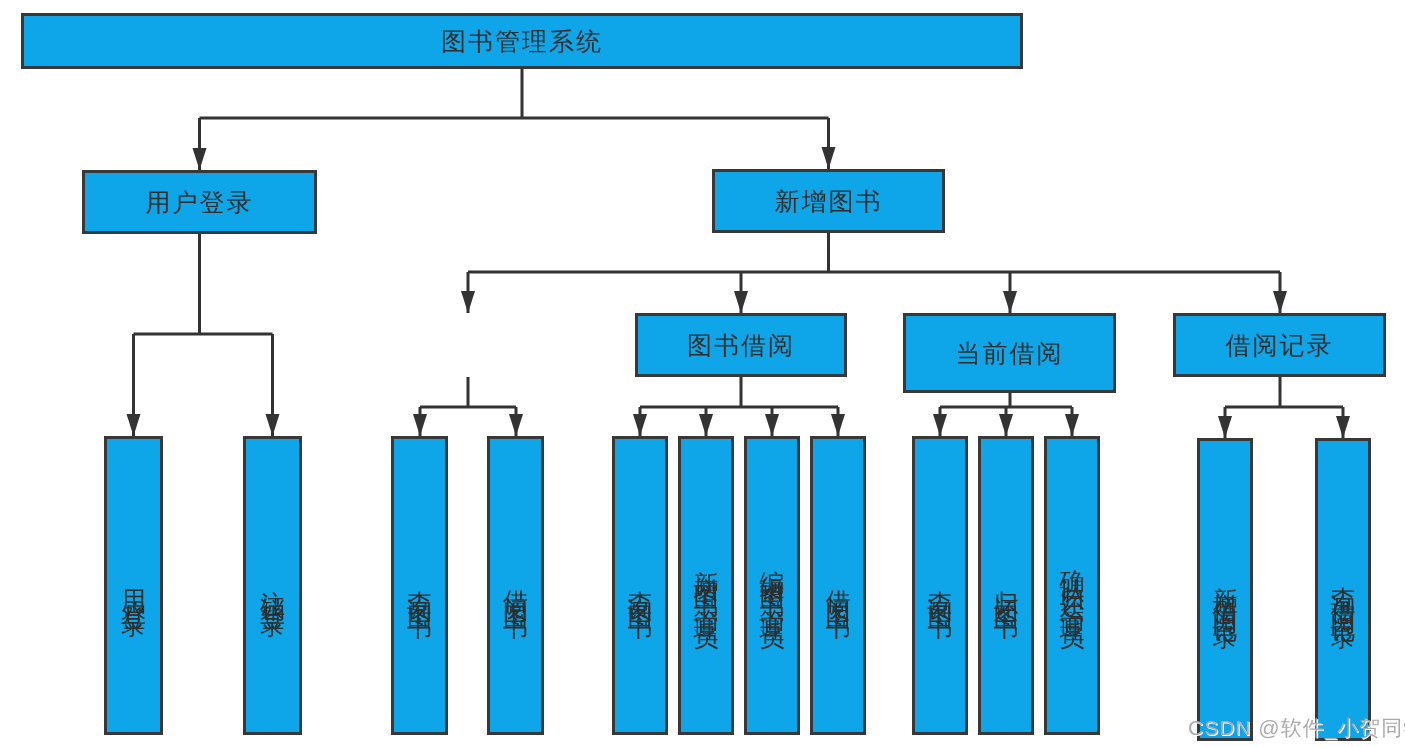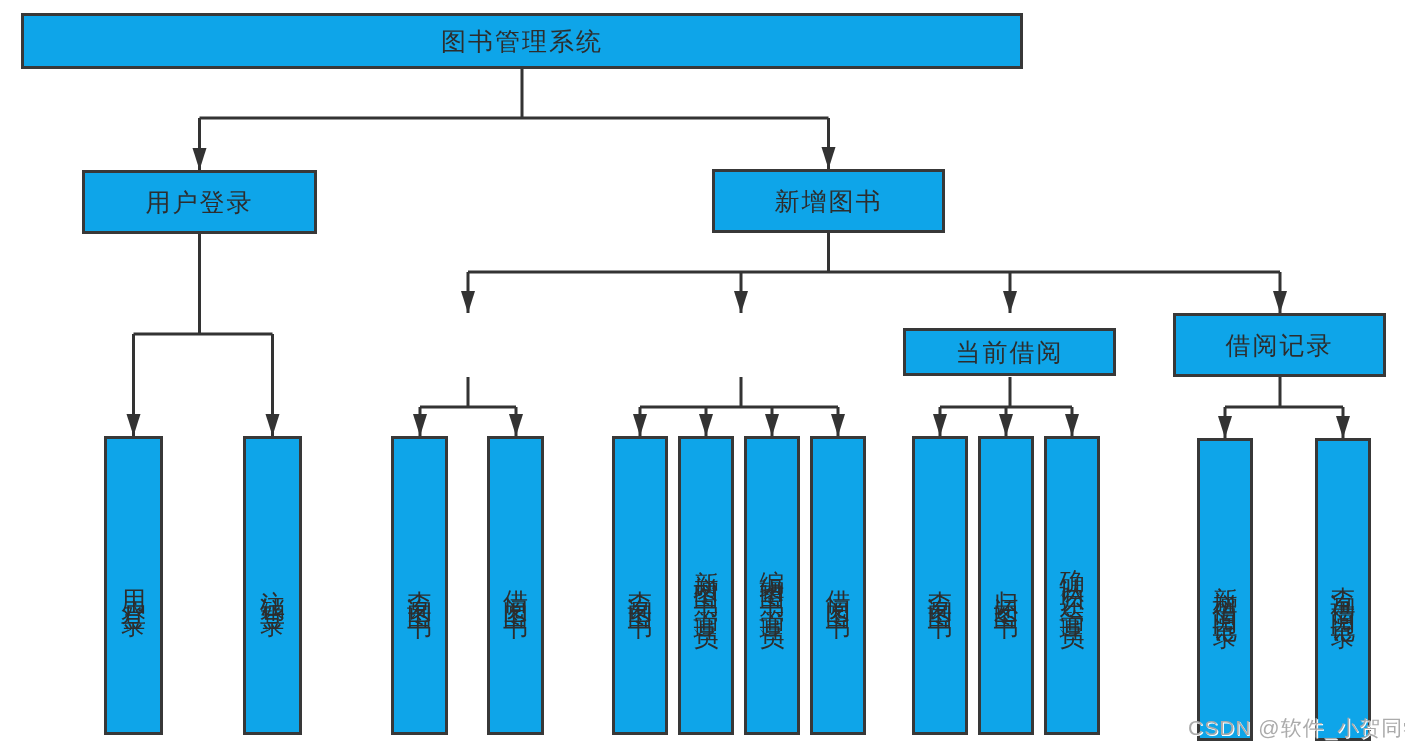--- a/index.html
+++ b/index.html
@@ -105,21 +105,24 @@
     <span>图书管理系统</span>
   </div>
 
   <div class="node" style="left:82px;top:170px;width:235px;height:64px;">
     <span>用户登录</span>
   </div>
   <div class="node" style="left:712px;top:169px;width:233px;height:64px;">
     <span>新增图书</span>
   </div>
 
-  <div class="node" style="left:903px;top:328px;width:213px;height:48px;">
+  <div class="node" style="left:635px;top:313px;width:212px;height:64px;">
+    <span>图书借阅</span>
+  </div>
+  <div class="node" style="left:903px;top:313px;width:213px;height:80px;">
     <span>当前借阅</span>
   </div>
   <div class="node" style="left:1173px;top:313px;width:213px;height:64px;">
     <span>借阅记录</span>
   </div>
 
   <div class="node leaf" style="left:104px;top:436px;width:59px;height:299px;">
     <span>用户登录</span>
   </div>
   <div class="node leaf" style="left:243px;top:436px;width:59px;height:299px;">

